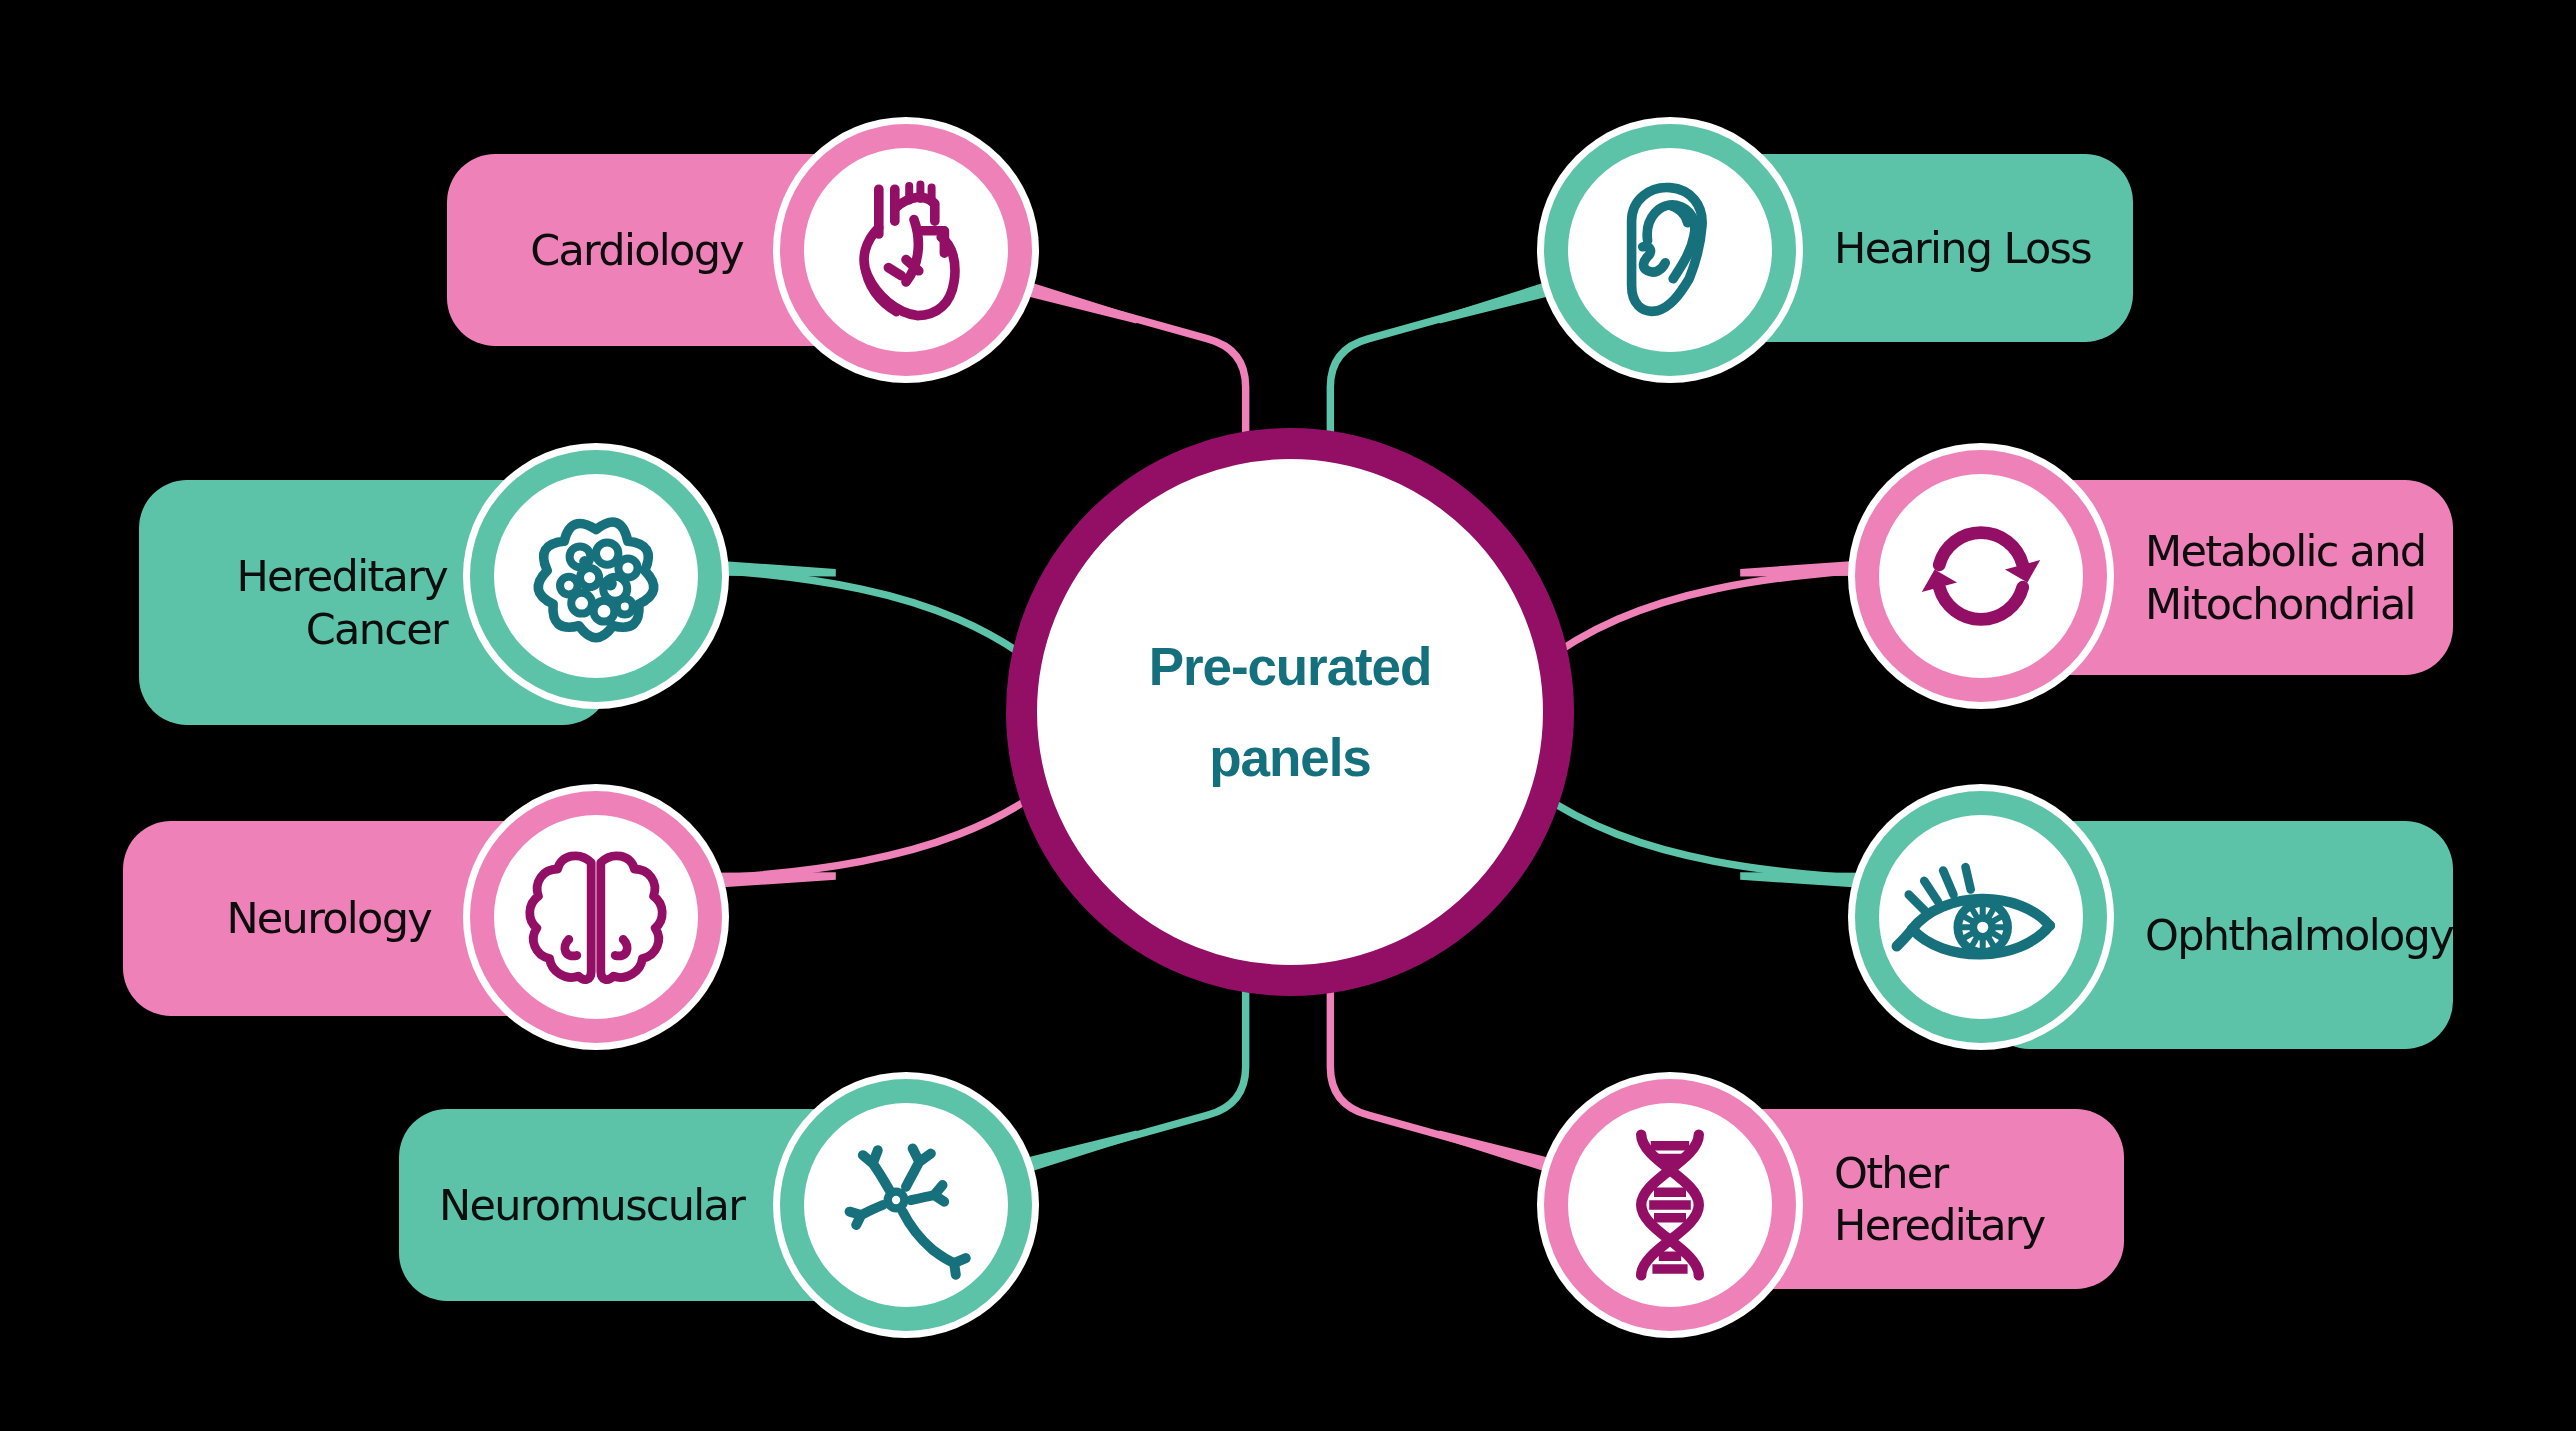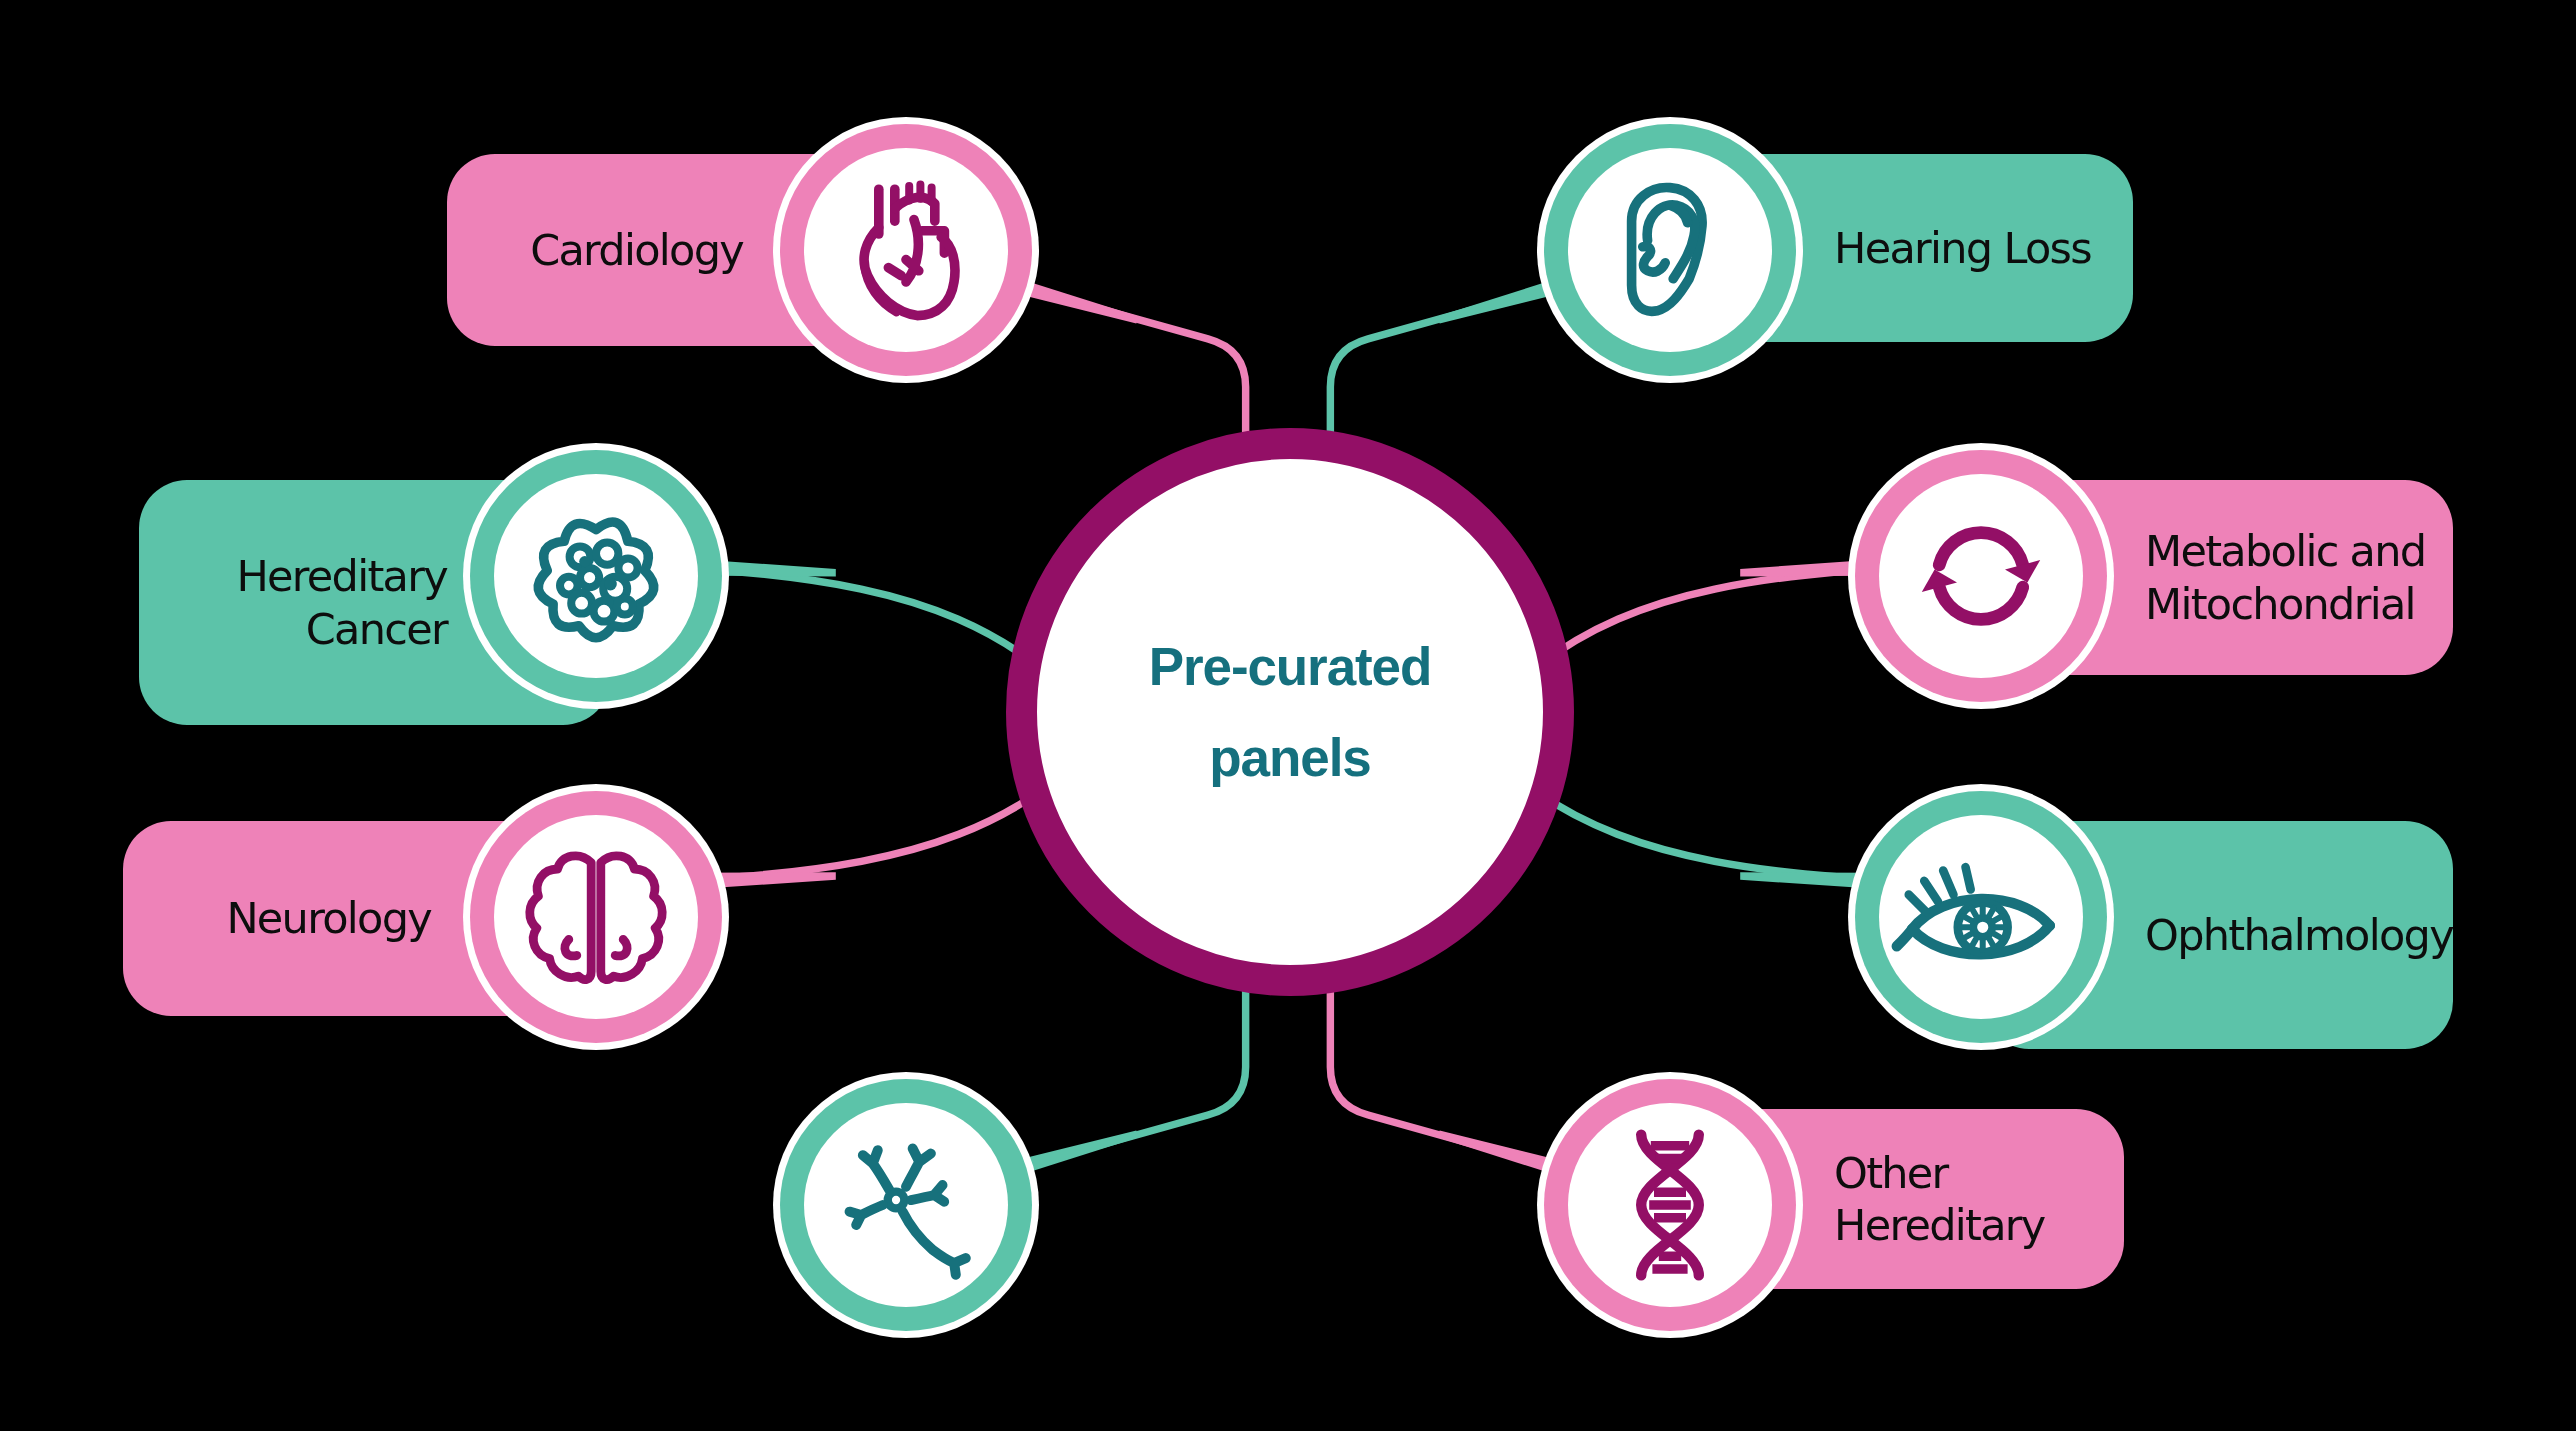--- a/index.html
+++ b/index.html
@@ -73,20 +73,25 @@
   </div>
   <div class="pill pink right" style="left:1981px;top:480px;width:472px;height:195px">
     <div class="label">
         <span>Metabolic and</span>
         <span>Mitochondrial</span>
       </div>
   </div>
   <div class="pill teal right" style="left:1981px;top:821px;width:472px;height:228px">
     <div class="label">
         <span>Ophthalmology</span>
+      </div>
+  </div>
+  <div class="pill teal left" style="left:399px;top:1109px;width:507px;height:192px">
+    <div class="label">
+        <span>Neuromuscular</span>
       </div>
   </div>
   <div class="pill pink right" style="left:1670px;top:1109px;width:454px;height:180px">
     <div class="label">
         <span>Other</span>
         <span>Hereditary</span>
       </div>
   </div>
 
   <svg class="connectors" width="2576" height="1431" viewBox="0 0 4500 2500">

